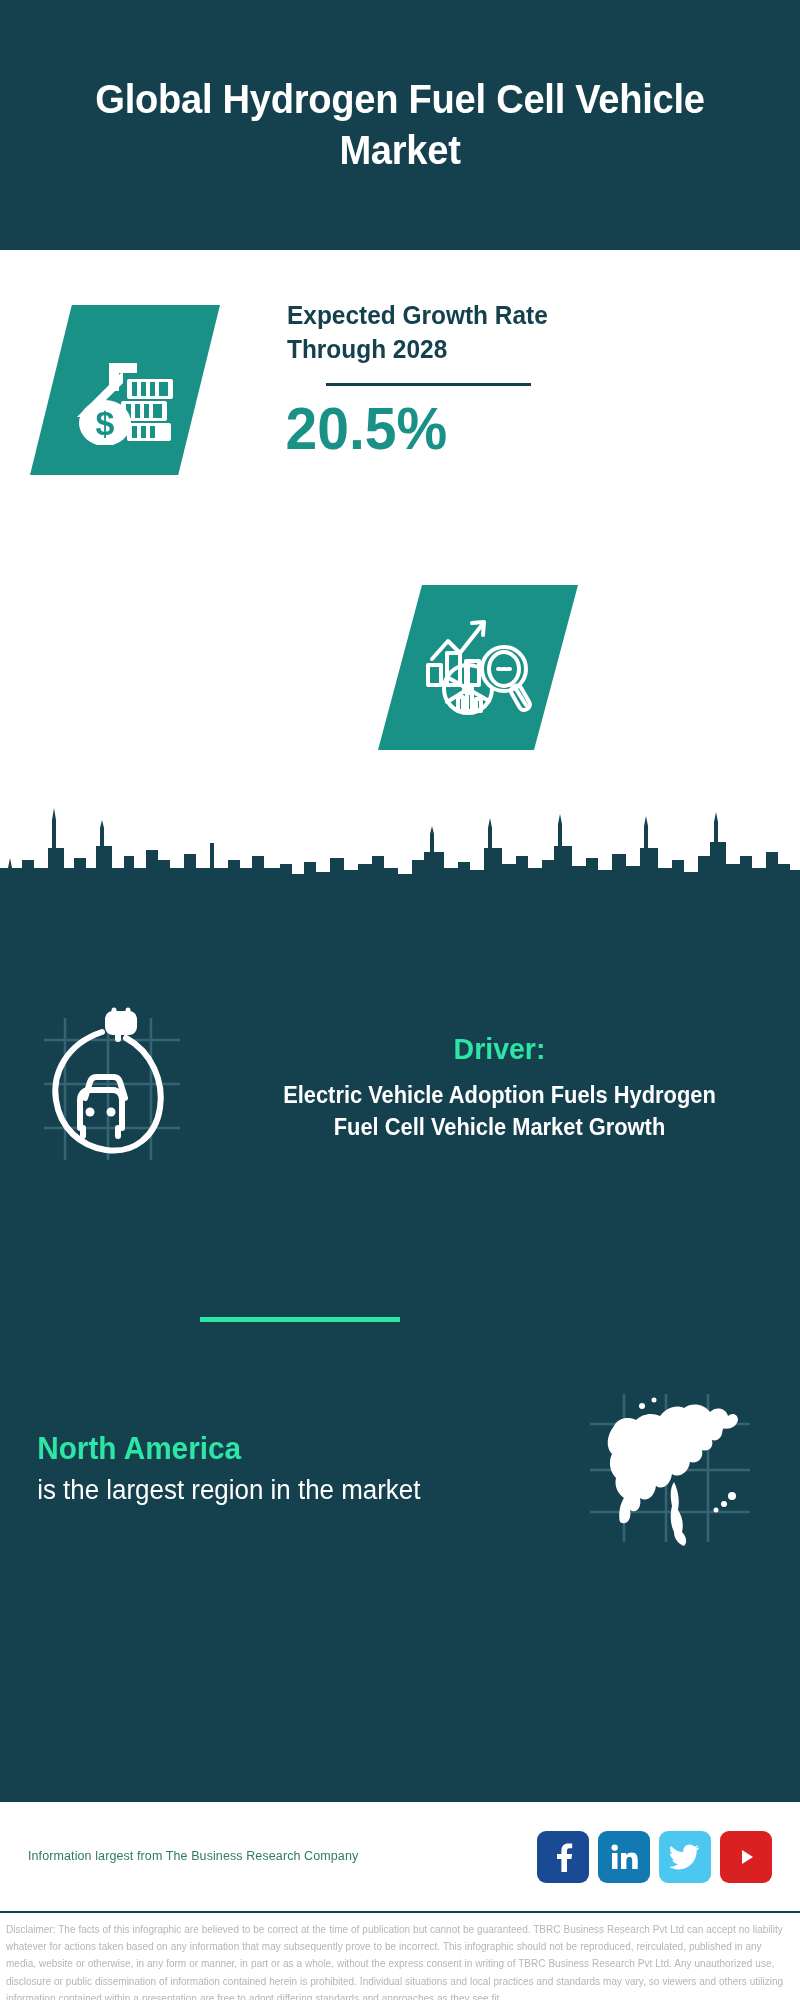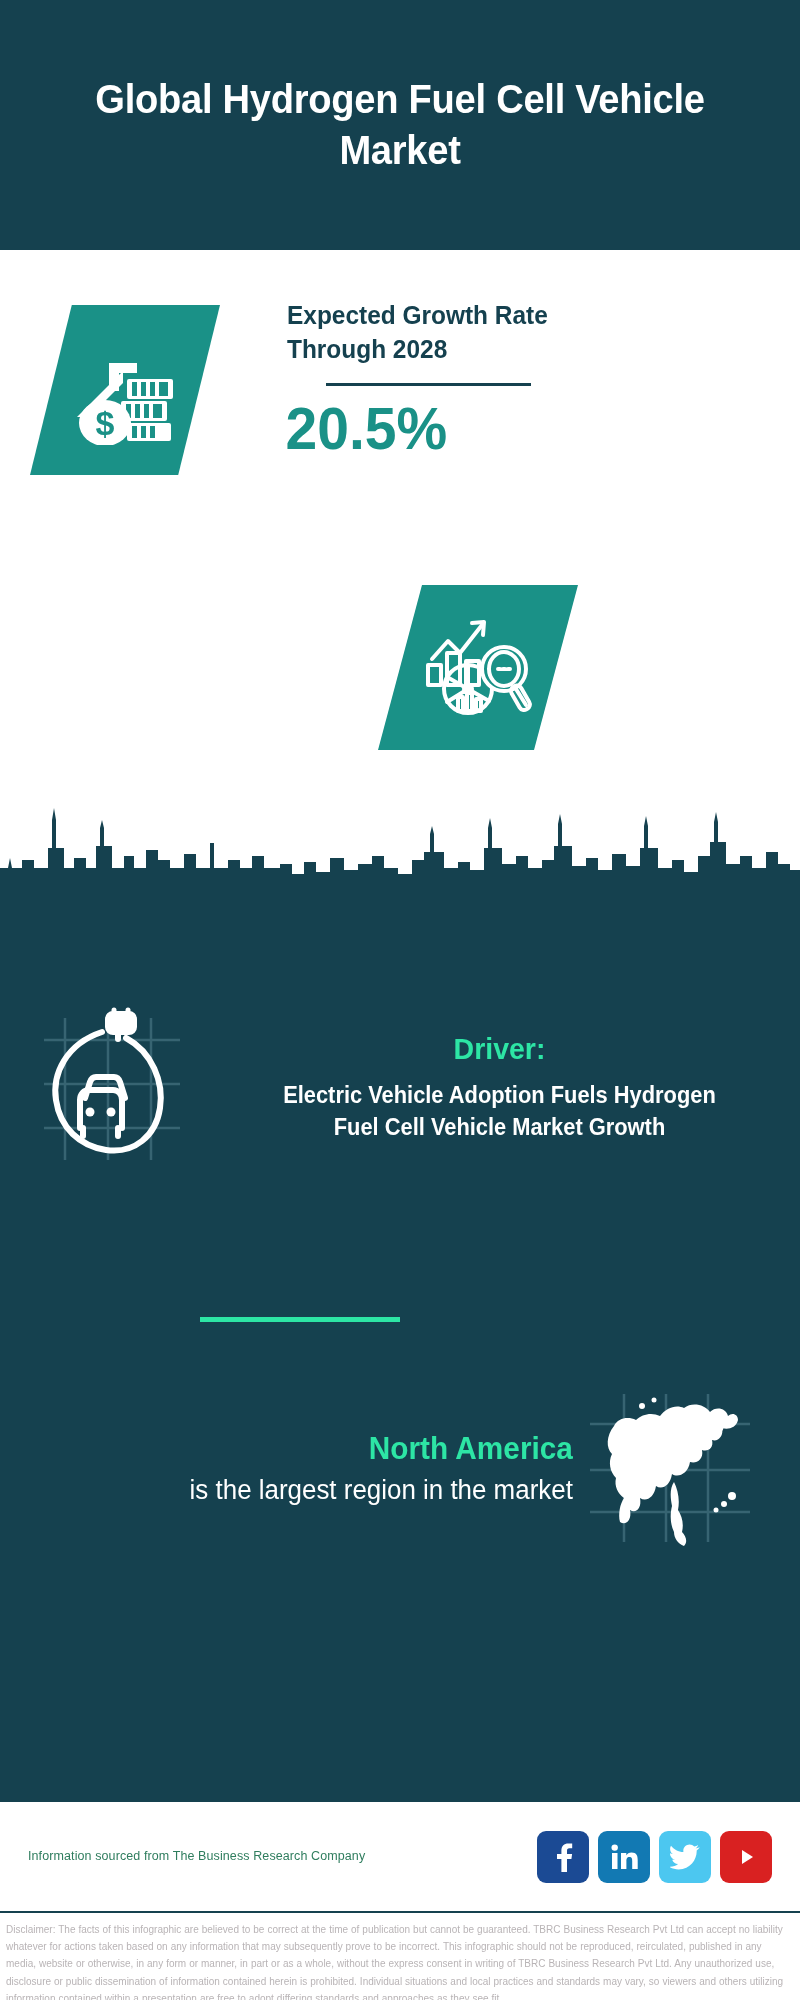--- a/index.html
+++ b/index.html
@@ -97,21 +97,21 @@
 
   .mint-divider {
     position:absolute; top:427px; left:200px;
     width:200px; height:5px; background:#2de5a5;
   }
 
   .region-row {
     position:absolute; top:500px; left:0; width:800px;
     display:flex; align-items:center; padding:0 26px;
   }
-  .region-text { flex:1; text-align:right; }
+  .region-text { flex:1; text-align:left; }
   .region-heading {
     color:#2de5a5; font-size:31px; font-weight:bold;
     margin-bottom:6px; transform:scaleX(0.96);
   }
   .region-sub {
     color:#ffffff; font-size:27px; line-height:1.33;
     font-weight:normal; transform:scaleX(0.96);
   }
   .map-wrap { width:190px; height:160px; flex:0 0 auto; position:relative; }
 
@@ -282,21 +282,21 @@
             <circle cx="58" cy="16" r="3"></circle>
             <circle cx="70" cy="10" r="2.5"></circle>
           </g>
         </svg>
       </div>
     </div>
   </div>
 
   <div class="footer">
     <div class="footer-text">
-      <div class="footer-line">Information sourced from The Business Research Company</div>
+      <div class="footer-line">Information largest from The Business Research Company</div>
     </div>
     <div class="socials">
       <div class="social s-fb">
         <svg width="26" height="30" viewBox="0 0 26 30">
             <path fill="#ffffff" d="M17 30 V17 h4.4 l.7-5.1H17V8.7c0-1.5.4-2.5 2.5-2.5h2.7V1.6C21.7 1.5 20.1 1.4 18.2 1.4c-4 0-6.8 2.5-6.8 7v3.5H7V17h4.4v13z"></path>
           </svg>
       </div>
       <div class="social s-li">
         <svg width="28" height="28" viewBox="0 0 28 28">
             <g fill="#ffffff">

